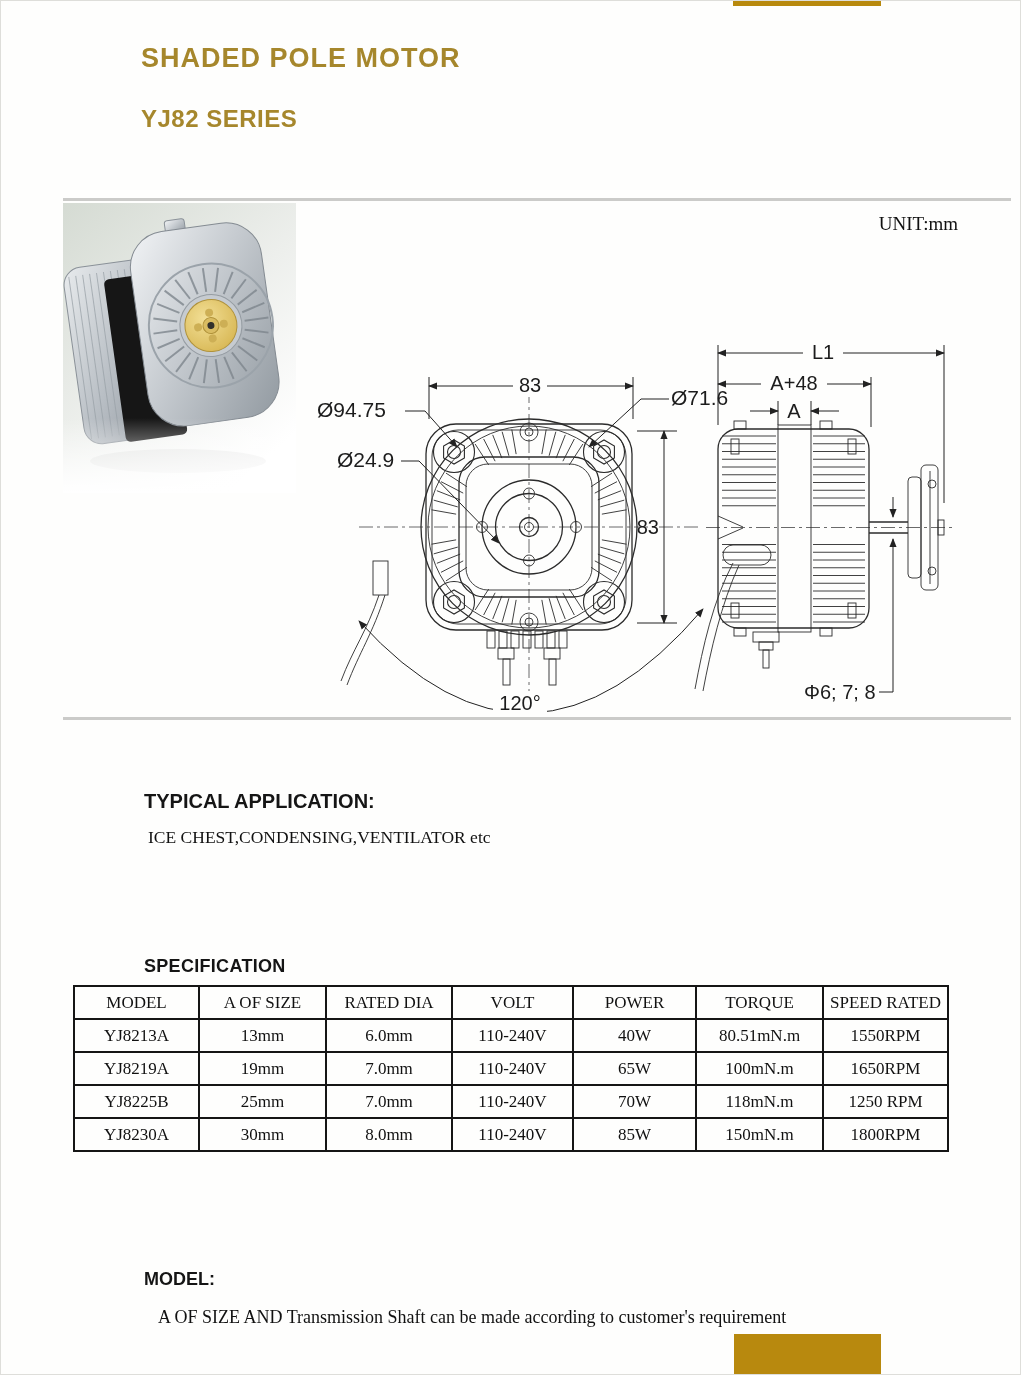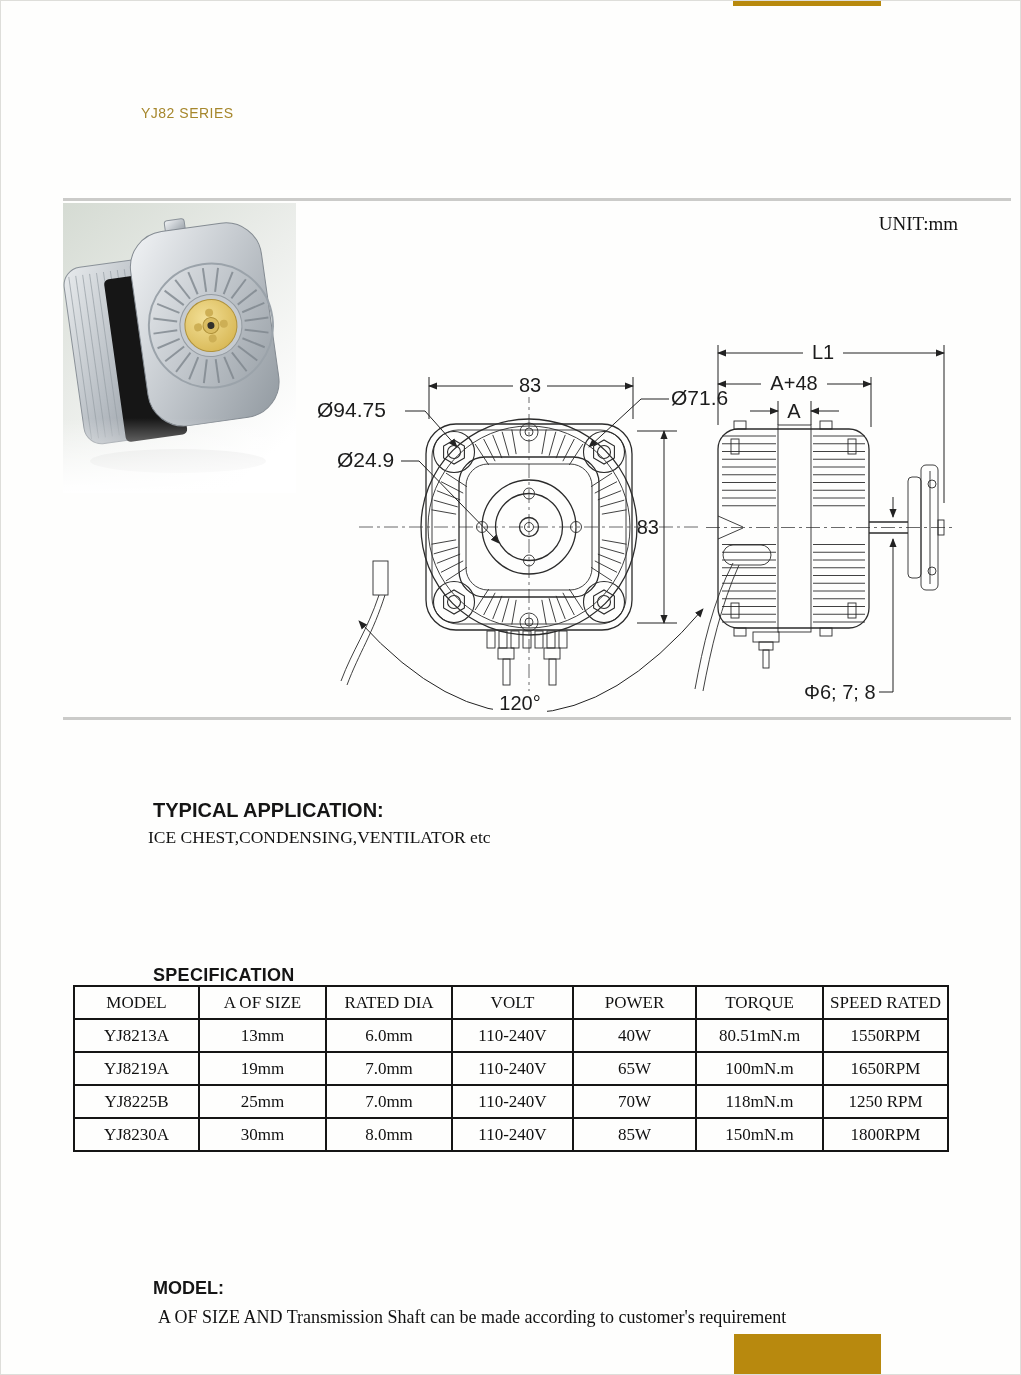--- a/index.html
+++ b/index.html
@@ -6,29 +6,29 @@
   .page{position:relative;width:1021px;height:1375px;background:#FEFEFD;
         border:1px solid #DEDEDA;box-sizing:border-box;overflow:hidden;
         font-family:"Liberation Serif",serif;color:#111;}
   .accent-bar{position:absolute;background:var(--accent,#B8890E);}
   .accent-top{left:732px;top:0;width:148px;height:5px;}
   .accent-bottom{left:733px;top:1333px;width:147px;height:40px;}
   .page-title{position:absolute;left:140px;top:42px;margin:0;
         font-family:"Liberation Sans",sans-serif;font-weight:bold;
         font-size:27px;letter-spacing:1px;color:var(--title,#A6872C);}
   .series{position:absolute;left:140px;top:104px;
-        font-family:"Liberation Sans",sans-serif;font-weight:normal;
-        font-size:14px;letter-spacing:0.5px;color:var(--title,#A6872C);}
+        font-family:"Liberation Sans",sans-serif;font-weight:bold;
+        font-size:24px;letter-spacing:0.5px;color:var(--title,#A6872C);}
   .panel-line{position:absolute;left:62px;width:948px;height:3px;background:#CBCBC9;}
   .panel-line.top{top:197px;}
   .panel-line.bottom{top:716px;}
   .unit{position:absolute;right:62px;top:212px;font-size:19px;color:#101010;margin-left:36px;}
   .photo{position:absolute;left:62px;top:202px;width:233px;height:290px;}
   .tech{position:absolute;left:300px;top:330px;}
-  .sec-head{position:absolute;margin:12px;font-family:"Liberation Sans",sans-serif;
+  .sec-head{position:absolute;margin:3px;font-family:"Liberation Sans",sans-serif;
         font-weight:bold;color:#151515;}
   .app-head{left:140px;top:786px;font-size:20px;}
   .app-body{position:absolute;left:134px;top:813px;margin:13px;font-size:17.5px;}
   .spec-head{left:140px;top:952px;font-size:18px;letter-spacing:0.3px;}
   .noted-head{left:140px;top:1265px;font-size:18px;}
   .noted-body{position:absolute;left:140px;top:1289px;margin:17px;font-size:18px;}
   table.spec{position:absolute;left:72px;top:984px;border-collapse:collapse;
         table-layout:fixed;width:874px;font-size:17px;}
   table.spec th,table.spec td{border:2px solid #151515;text-align:center;
         height:31px;padding:0;font-weight:normal;white-space:nowrap;}
@@ -45,20 +45,21 @@
   #photo-fins line{stroke:#99A1A7;stroke-width:1;opacity:0.75;}
   #photo-slots line{stroke:#7E868D;stroke-width:2;opacity:0.8;}
 </style>
 </head>
 <body>
 
 <div class="page">
 
   <div class="accent-bar accent-top"></div>
 
+  <h1 class="page-title">SHADED POLE MOTOR</h1>
   <div class="series">YJ82 SERIES</div>
 
   <div class="panel-line top"></div>
   <div class="panel-line bottom"></div>
 
   <div class="photo">
     <svg width="233" height="290" viewBox="0 0 233 290">
       <defs>
         <linearGradient id="pbg" x1="0" y1="0" x2="0.7" y2="1">
           <stop offset="0" stop-color="#D5DBD3"></stop>

